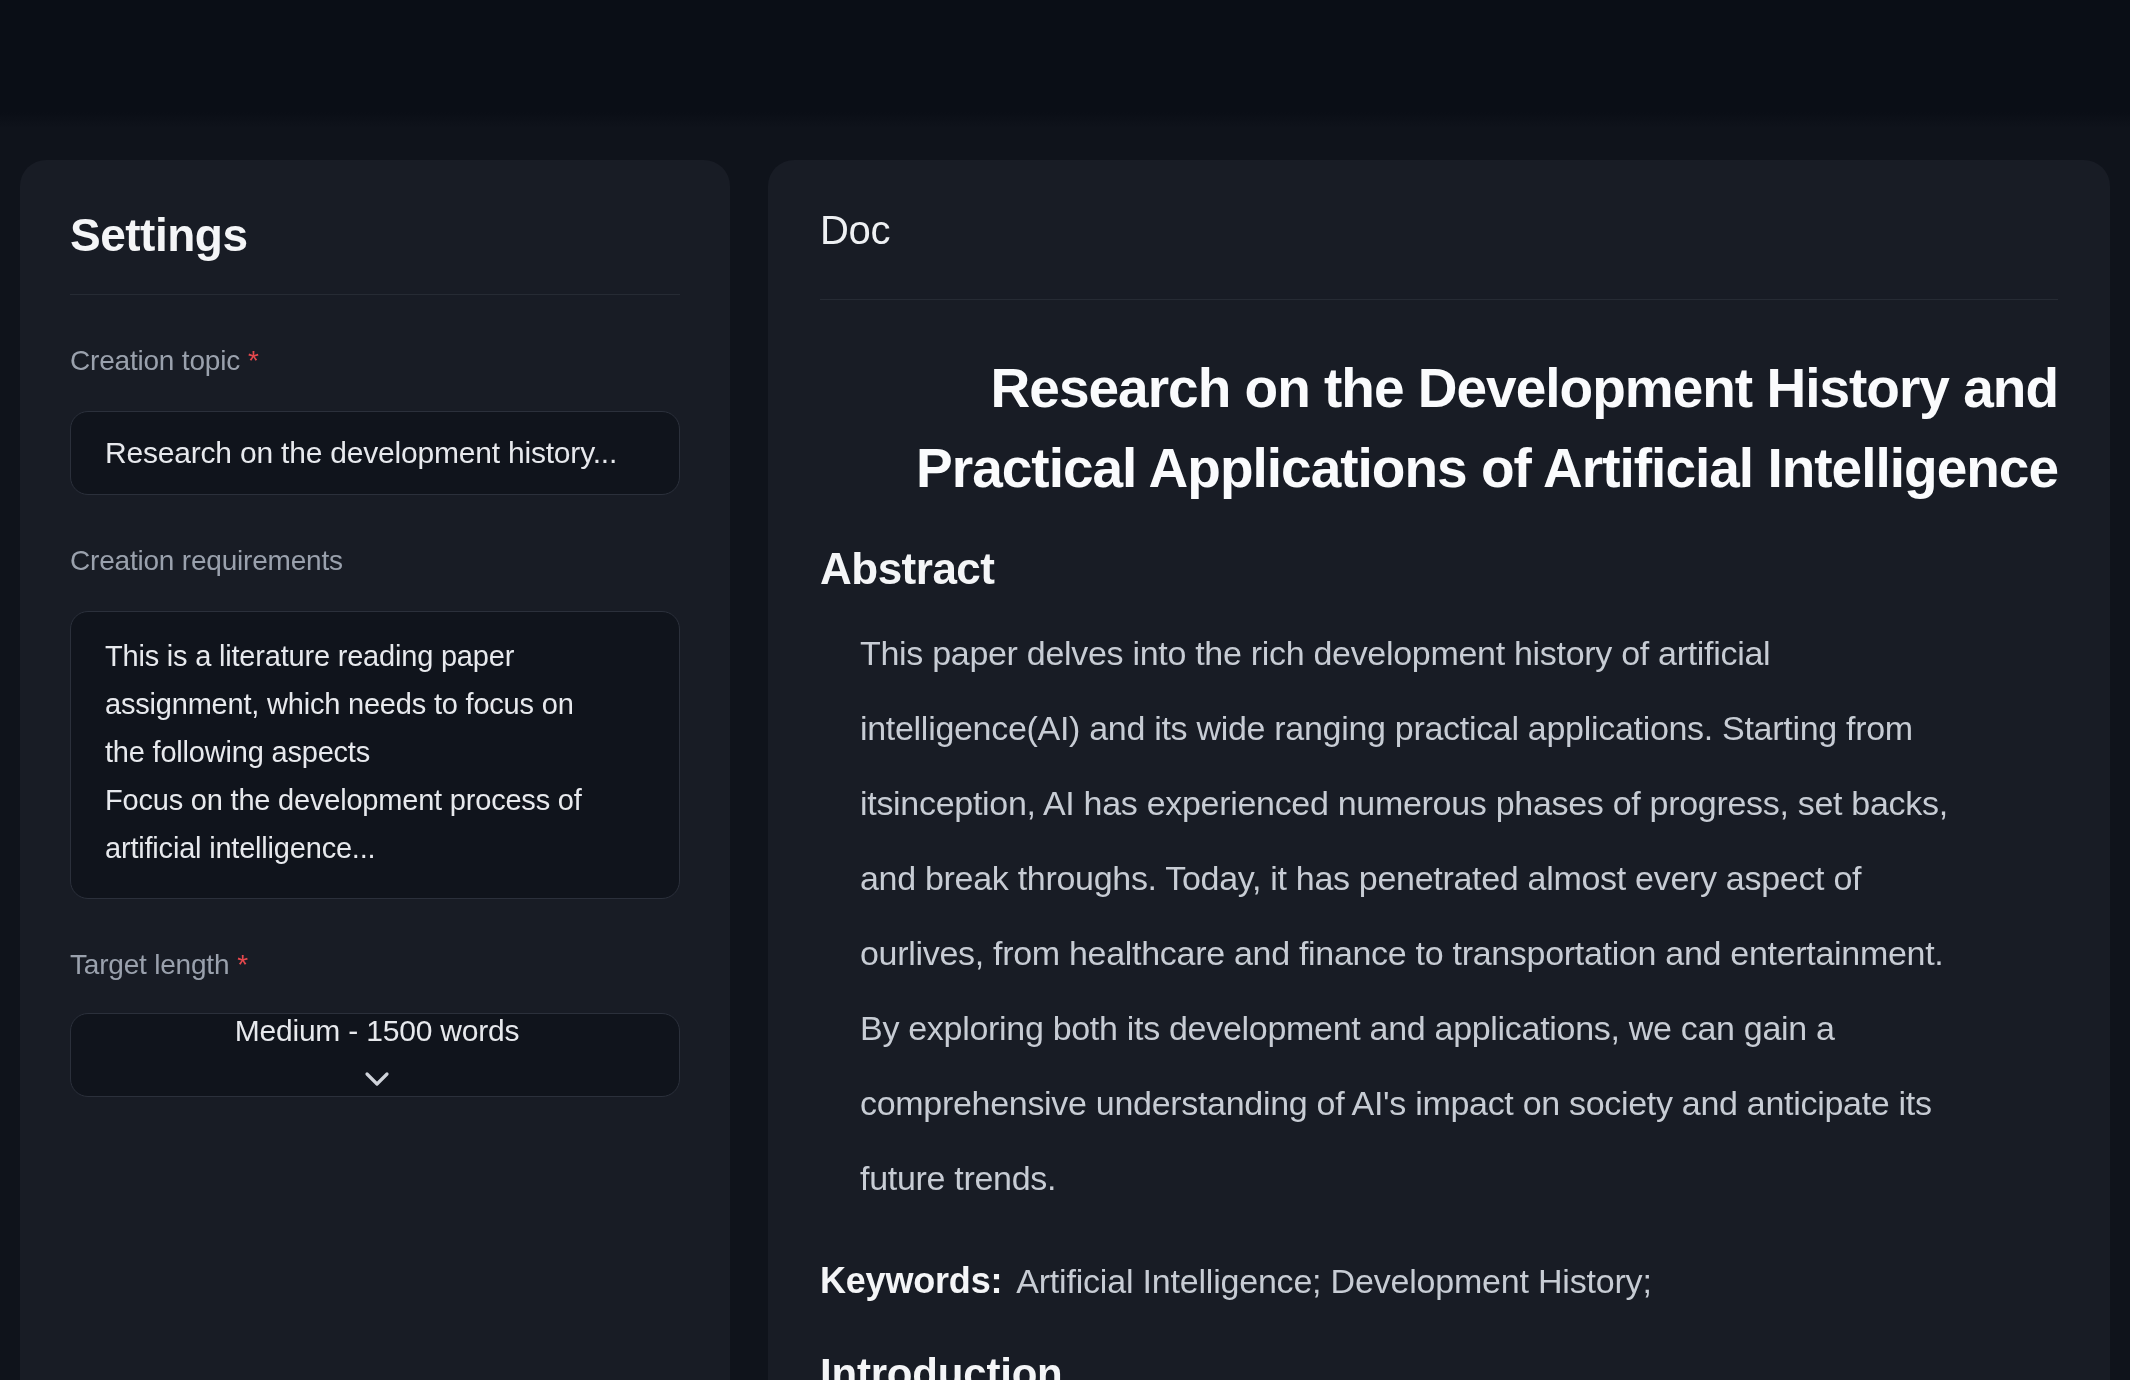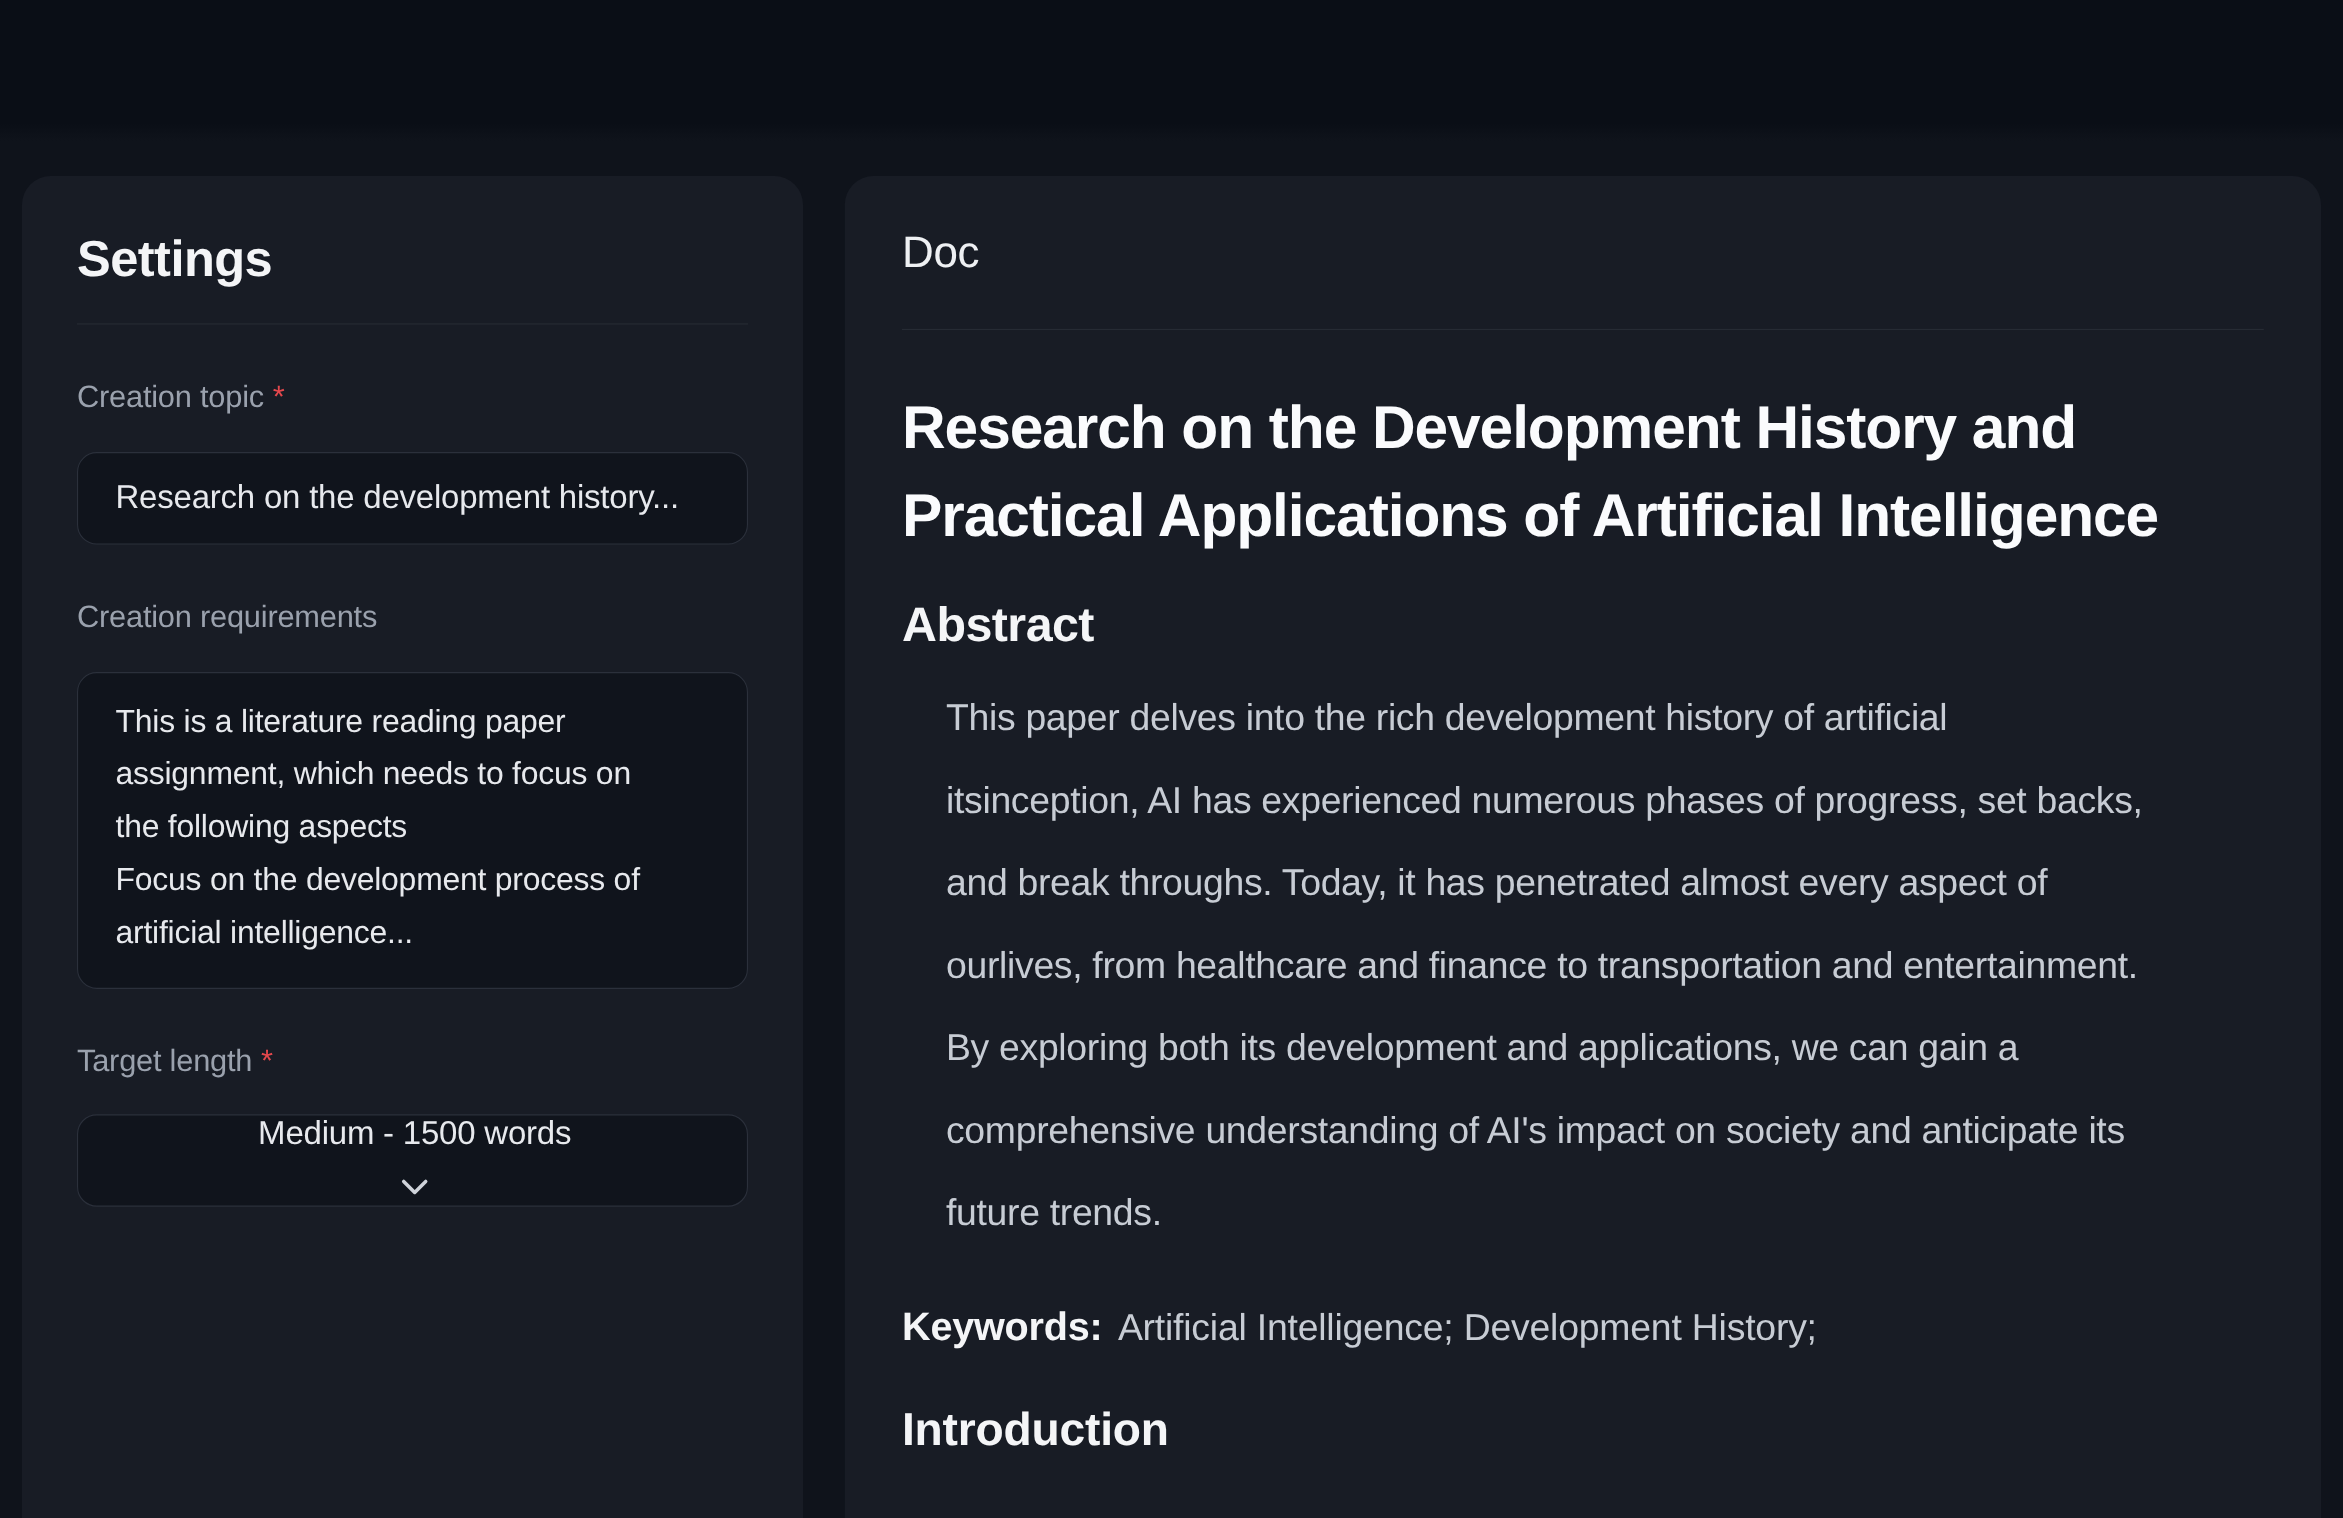--- a/index.html
+++ b/index.html
@@ -96,21 +96,21 @@
   
   .doc-header {
     color: #eef0f3;
     font-size: 40px;
     font-weight: 500;
     letter-spacing: -0.3px;
   }
   .doc-divider { margin-top: 46px; }
   .doc-title {
     margin-top: 48px;
-    text-align: left;
+    text-align: right;
     color: #fafbfd;
     font-size: 55px;
     font-weight: 700;
     letter-spacing: -1px;
     line-height: 80px;
     white-space: nowrap;
   }
   .abstract-heading {
     margin-top: 36px;
     color: #f4f5f7;
@@ -187,20 +187,21 @@
 
   <h1 class="doc-title">
       <div>Research on the Development History and</div>
       <div>Practical Applications of Artificial Intelligence</div>
     </h1>
 
   <h3 class="abstract-heading">Abstract</h3>
 
   <div class="abstract-body">
       <div>This paper delves into the rich development history of artificial</div>
+      <div>intelligence(AI) and its wide ranging practical applications. Starting from</div>
       <div>itsinception, AI has experienced numerous phases of progress, set backs,</div>
       <div>and break throughs. Today, it has penetrated almost every aspect of</div>
       <div>ourlives, from healthcare and finance to transportation and entertainment.</div>
       <div>By exploring both its development and applications, we can gain a</div>
       <div>comprehensive understanding of AI's impact on society and anticipate its</div>
       <div>future trends.</div>
     </div>
 
   <div class="keywords-row">
     <span class="keywords-label">Keywords:</span><span class="keywords-value">Artificial Intelligence; Development History;</span>

